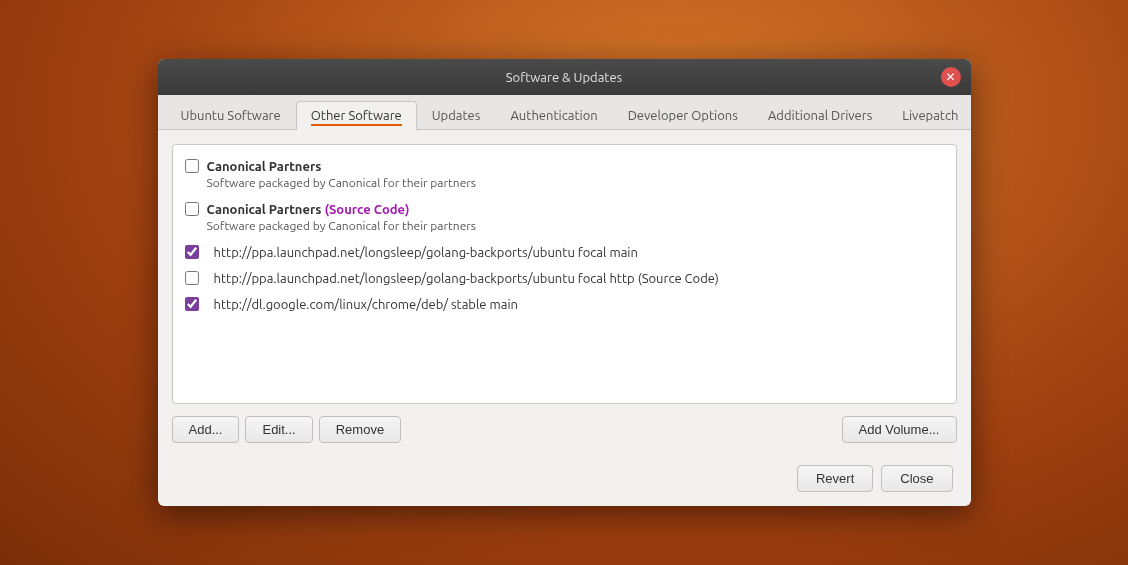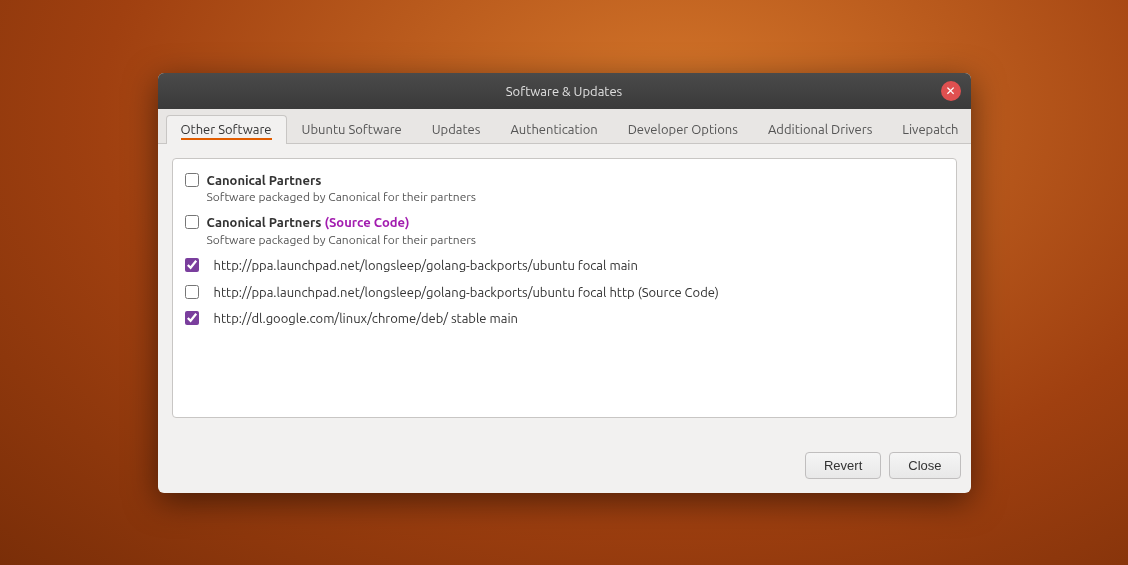--- a/index.html
+++ b/index.html
@@ -172,21 +172,21 @@
     }
 
     button.action-btn:disabled {
       color: #aaa;
       cursor: default;
     }
 
     .bottom-row {
       display: flex;
       justify-content: flex-end;
-      padding: 8px 10px 14px;
+      padding: 8px 18px 14px;
       gap: 8px;
     }
 
     button.bottom-btn {
       padding: 5px 18px;
       font-size: 13px;
       background: linear-gradient(to bottom, #f5f5f5, #e8e8e8);
       border: 1px solid #c0bebe;
       border-radius: 4px;
       cursor: pointer;
@@ -199,22 +199,22 @@
 <div class="dialog">
 
   <div class="titlebar">
     <span class="titlebar-title">Software &amp; Updates</span>
     <button class="close-btn">
       <span>✕</span>
     </button>
   </div>
 
   <div class="tabs">
+    <div class="tab"><span>Ubuntu Software</span></div>
     <div class="tab active"><span>Other Software</span></div>
-    <div class="tab"><span>Ubuntu Software</span></div>
     <div class="tab"><span>Updates</span></div>
     <div class="tab"><span>Authentication</span></div>
     <div class="tab"><span>Developer Options</span></div>
     <div class="tab"><span>Additional Drivers</span></div>
     <div class="tab"><span>Livepatch</span></div>
   </div>
 
   <div class="content">
     <div class="repo-list">
 
@@ -251,19 +251,26 @@
 
       <div class="repo-item">
         <input type="checkbox" checked="" style="">
         <div class="repo-text">
           <span class="url">http://dl.google.com/linux/chrome/deb/ stable</span><span> main</span>
         </div>
       </div>
 
     </div>
 
+    <div class="btn-row">
+      <button class="action-btn">Add...</button>
+      <button class="action-btn">Edit...</button>
+      <button class="action-btn">Remove</button>
+      <div class="spacer"></div>
+      <button class="action-btn">Add Volume...</button>
+    </div>
   </div>
 
   <div class="bottom-row">
     <button class="bottom-btn">Revert</button>
     <button class="bottom-btn">Close</button>
   </div>
 </div>
 
 </body></html>

